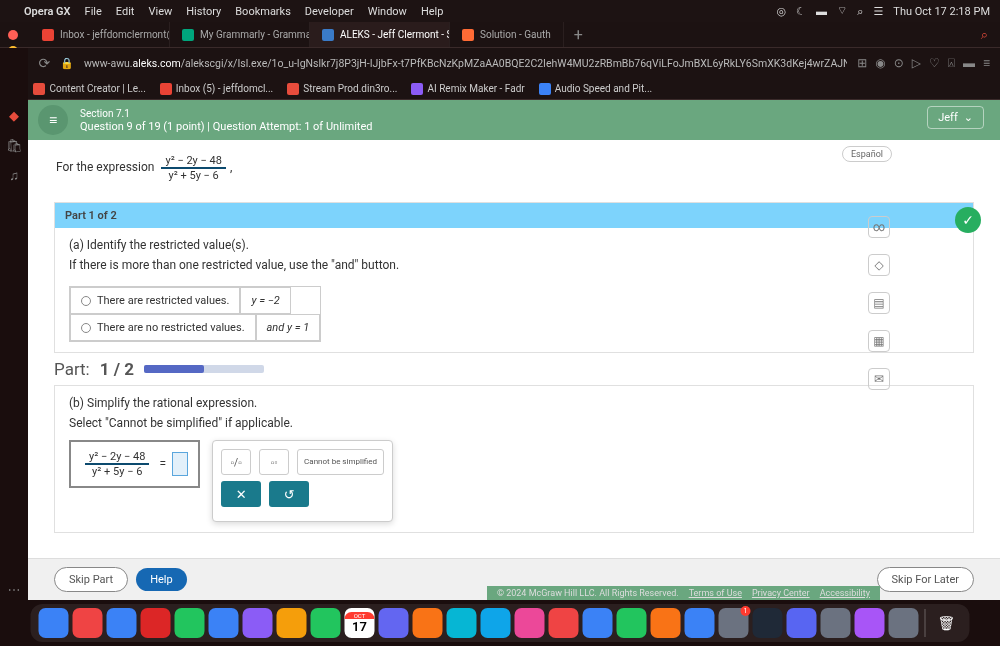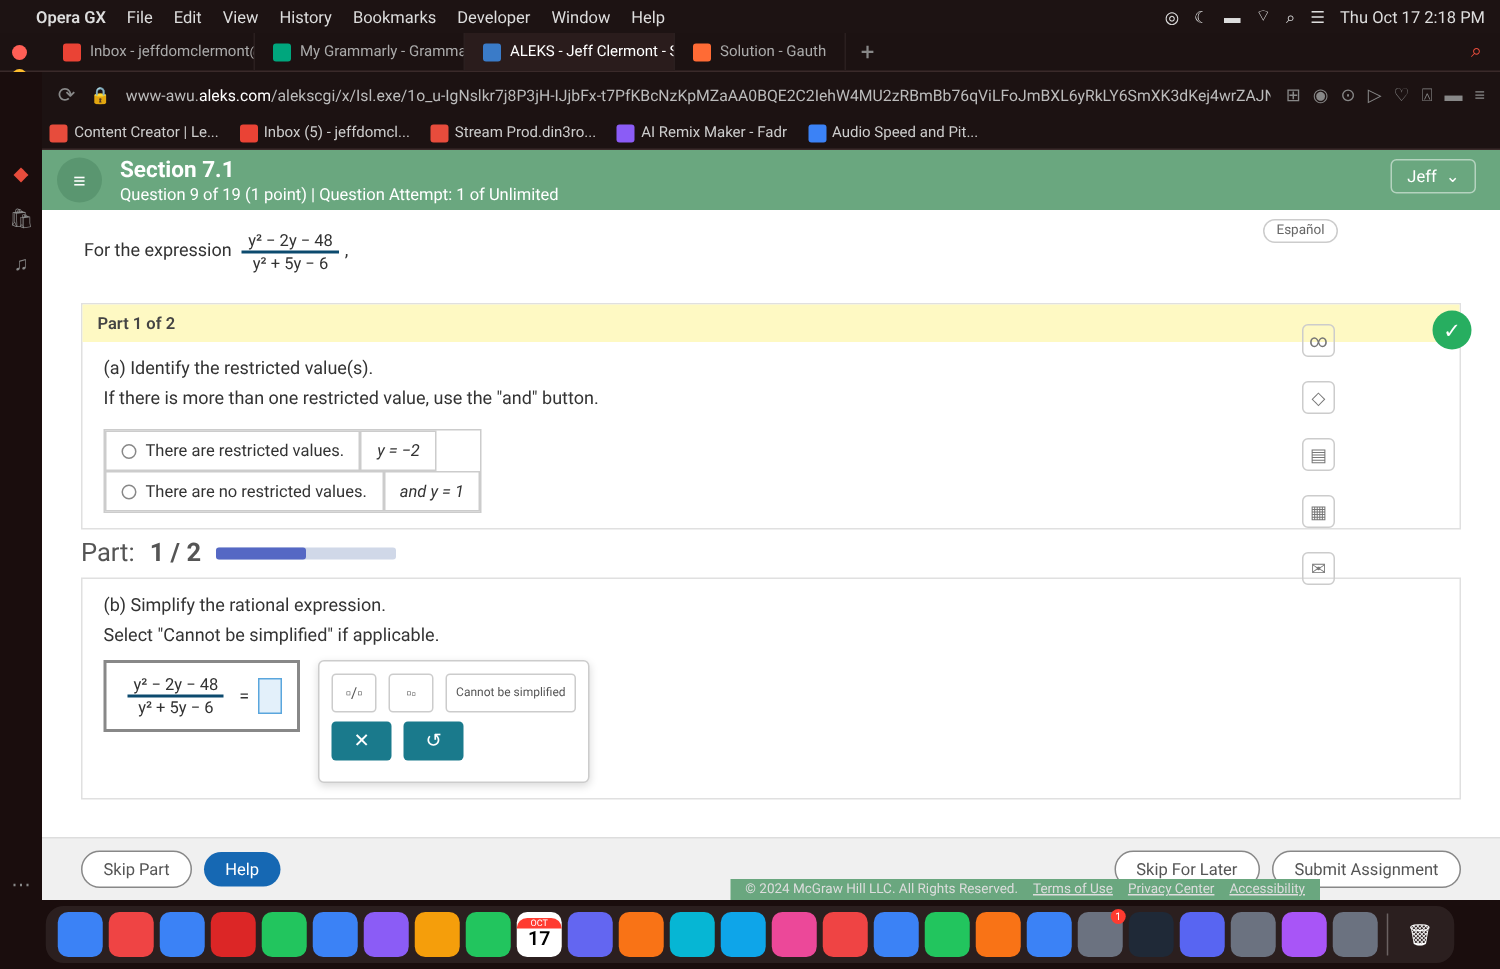--- a/index.html
+++ b/index.html
@@ -36,32 +36,32 @@
 
 .sidebar { position:absolute; left:0; top:48px; width:28px; height:560px; background:#1a0d0d; display:flex; flex-direction:column; align-items:center; gap:14px; padding-top:60px; }
 .sb-icon { width:16px; height:16px; color:#888; font-size:13px; text-align:center; }
 .sb-icon.active { color:#e74c3c; }
 
 .content { position:absolute; left:28px; top:100px; right:0; bottom:46px; background:#f5f5f5; overflow:hidden; }
 .inner { background:#fff; margin:0 auto; width:100%; height:100%; position:relative; }
 
 .qheader { background:#6aa77f; color:#fff; height:40px; display:flex; align-items:center; padding-left:10px; position:relative; }
 .hamburger { width:30px; height:30px; border-radius:50%; background:#5a9670; display:flex; align-items:center; justify-content:center; font-size:14px; margin-right:12px; cursor:pointer; }
-.qheader .sec { font-size:15px; font-weight:700; }
+.qheader .sec { font-size:10px; font-weight:400; }
 .qheader .qline { font-size:11px; margin-top:1px; }
 .userbtn { position:absolute; right:16px; top:6px; background:transparent; border:1px solid rgba(255,255,255,.5); border-radius:4px; padding:4px 10px; color:#fff; font-size:11px; display:flex; align-items:center; gap:6px; cursor:pointer; }
 .espanol { position:absolute; right:108px; top:46px; font-size:9px; border:1px solid #ccc; border-radius:10px; padding:2px 8px; color:#666; background:#fff; cursor:pointer; }
 
 .qbody { padding:14px 140px 14px 28px; color:#333; font-size:12px; font-family:Georgia,serif; }
 .frac { display:inline-block; text-align:center; vertical-align:middle; margin:0 4px; }
 .frac .num { border-bottom:2px solid #0c4a6e; padding:0 4px; font-size:11px; }
 .frac .den { padding:0 4px; font-size:11px; }
 
 .part { margin:6px 26px 6px 26px; background:#fff; border:1px solid #e0e0e0; position:relative; }
-.parthdr { background:#fef9c3; padding:6px 10px; font-size:11px; font-weight:600; color:#444; }
+.parthdr { background:#7dd3fc; padding:6px 10px; font-size:11px; font-weight:600; color:#444; }
 .partbody { padding:10px 14px; font-size:12px; color:#333; }
 .check { position:absolute; right:-8px; top:4px; width:26px; height:26px; border-radius:50%; background:#27ae60; color:#fff; display:flex; align-items:center; justify-content:center; font-size:14px; }
 
 .optbox { border:1px solid #ccc; display:inline-block; margin-top:8px; }
 .optrow { display:flex; }
 .optcell { border:1px solid #ccc; padding:6px 10px; font-size:11px; display:flex; align-items:center; gap:6px; }
 .radio { width:10px; height:10px; border:1px solid #888; border-radius:50%; display:inline-block; }
 
 .progress { margin:6px 26px; display:flex; align-items:center; gap:10px; font-size:17px; color:#555; }
 .pbar { width:120px; height:8px; background:#d0d8e8; border-radius:2px; position:relative; }
@@ -285,21 +285,20 @@
     <div class="tool">▤</div>
     <div class="tool">▦</div>
     <div class="tool">✉</div>
   </div>
 
   <div class="footer">
     <div class="btn skip">Skip Part</div>
     <div class="btn check">Help</div>
     <div class="spacer"></div>
     <div class="btn save">Skip For Later</div>
-    <div class="btn submit">Submit Assignment</div>
   </div>
   <div class="copyright">
     <span>© 2024 McGraw Hill LLC. All Rights Reserved.</span>
     <span style="text-decoration:underline">Terms of Use</span>
     <span style="text-decoration:underline">Privacy Center</span>
     <span style="text-decoration:underline">Accessibility</span>
   </div>
 </div>
 </div>
 

